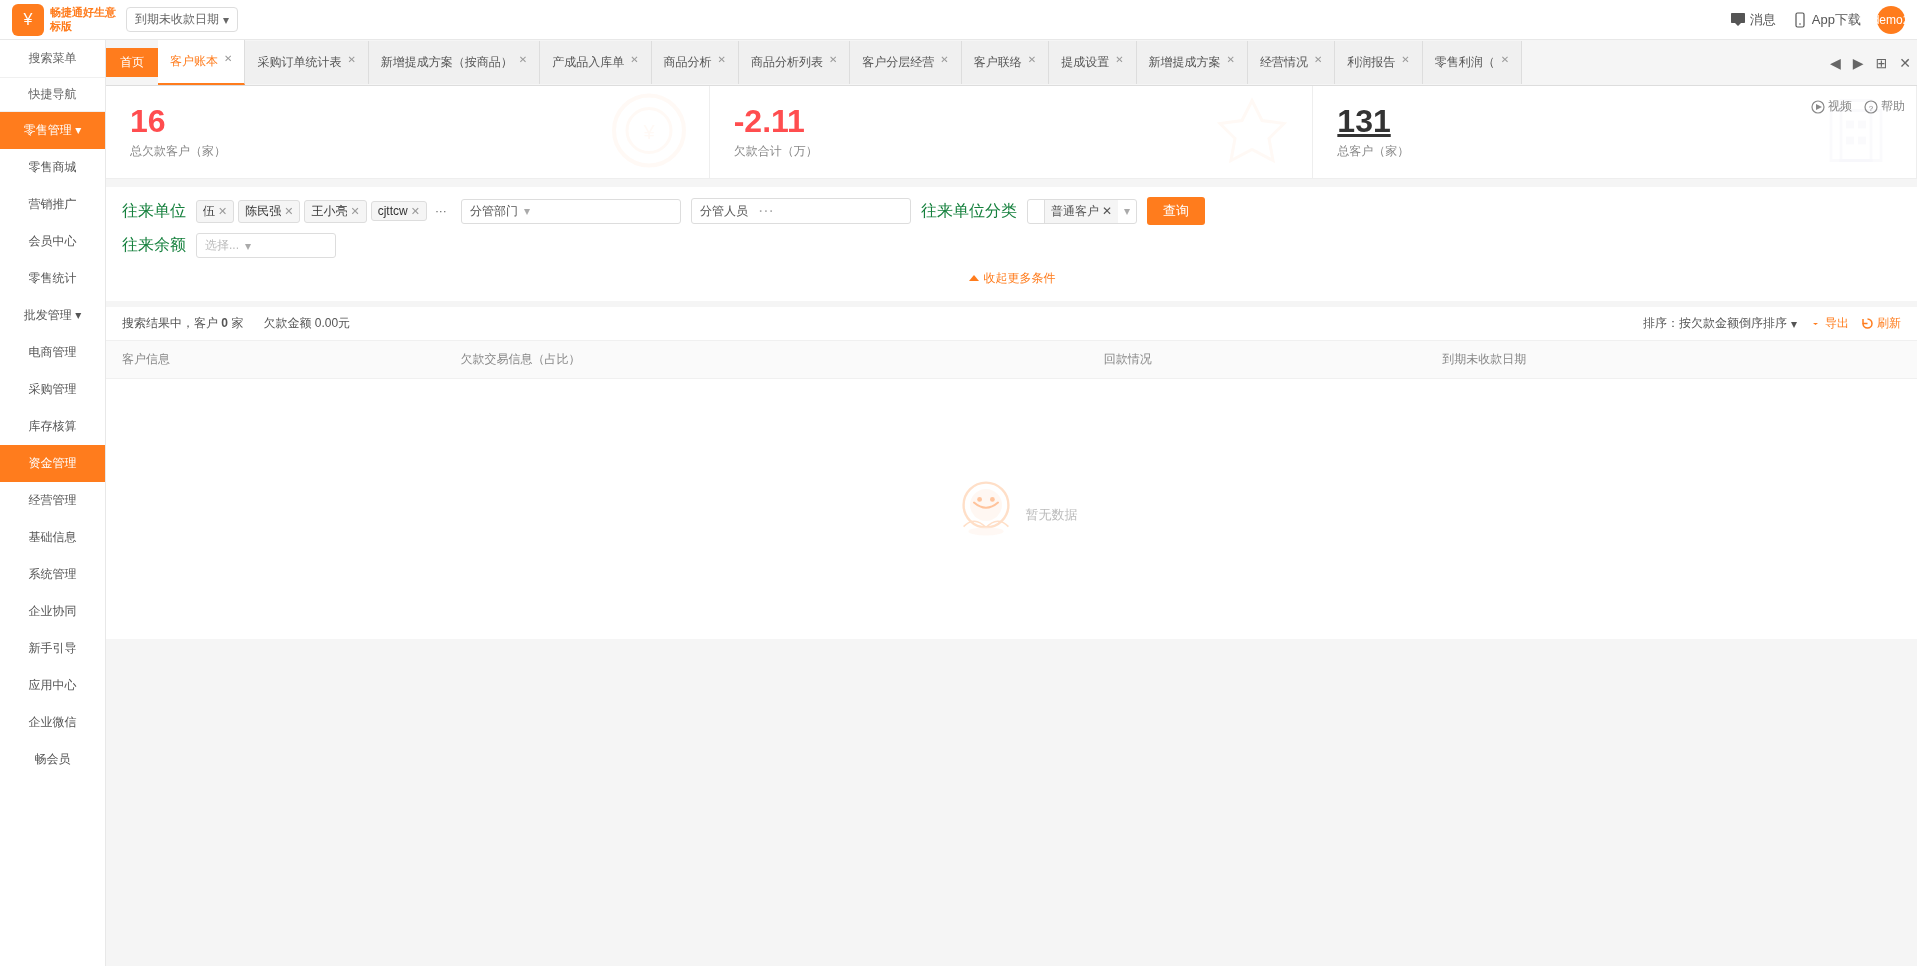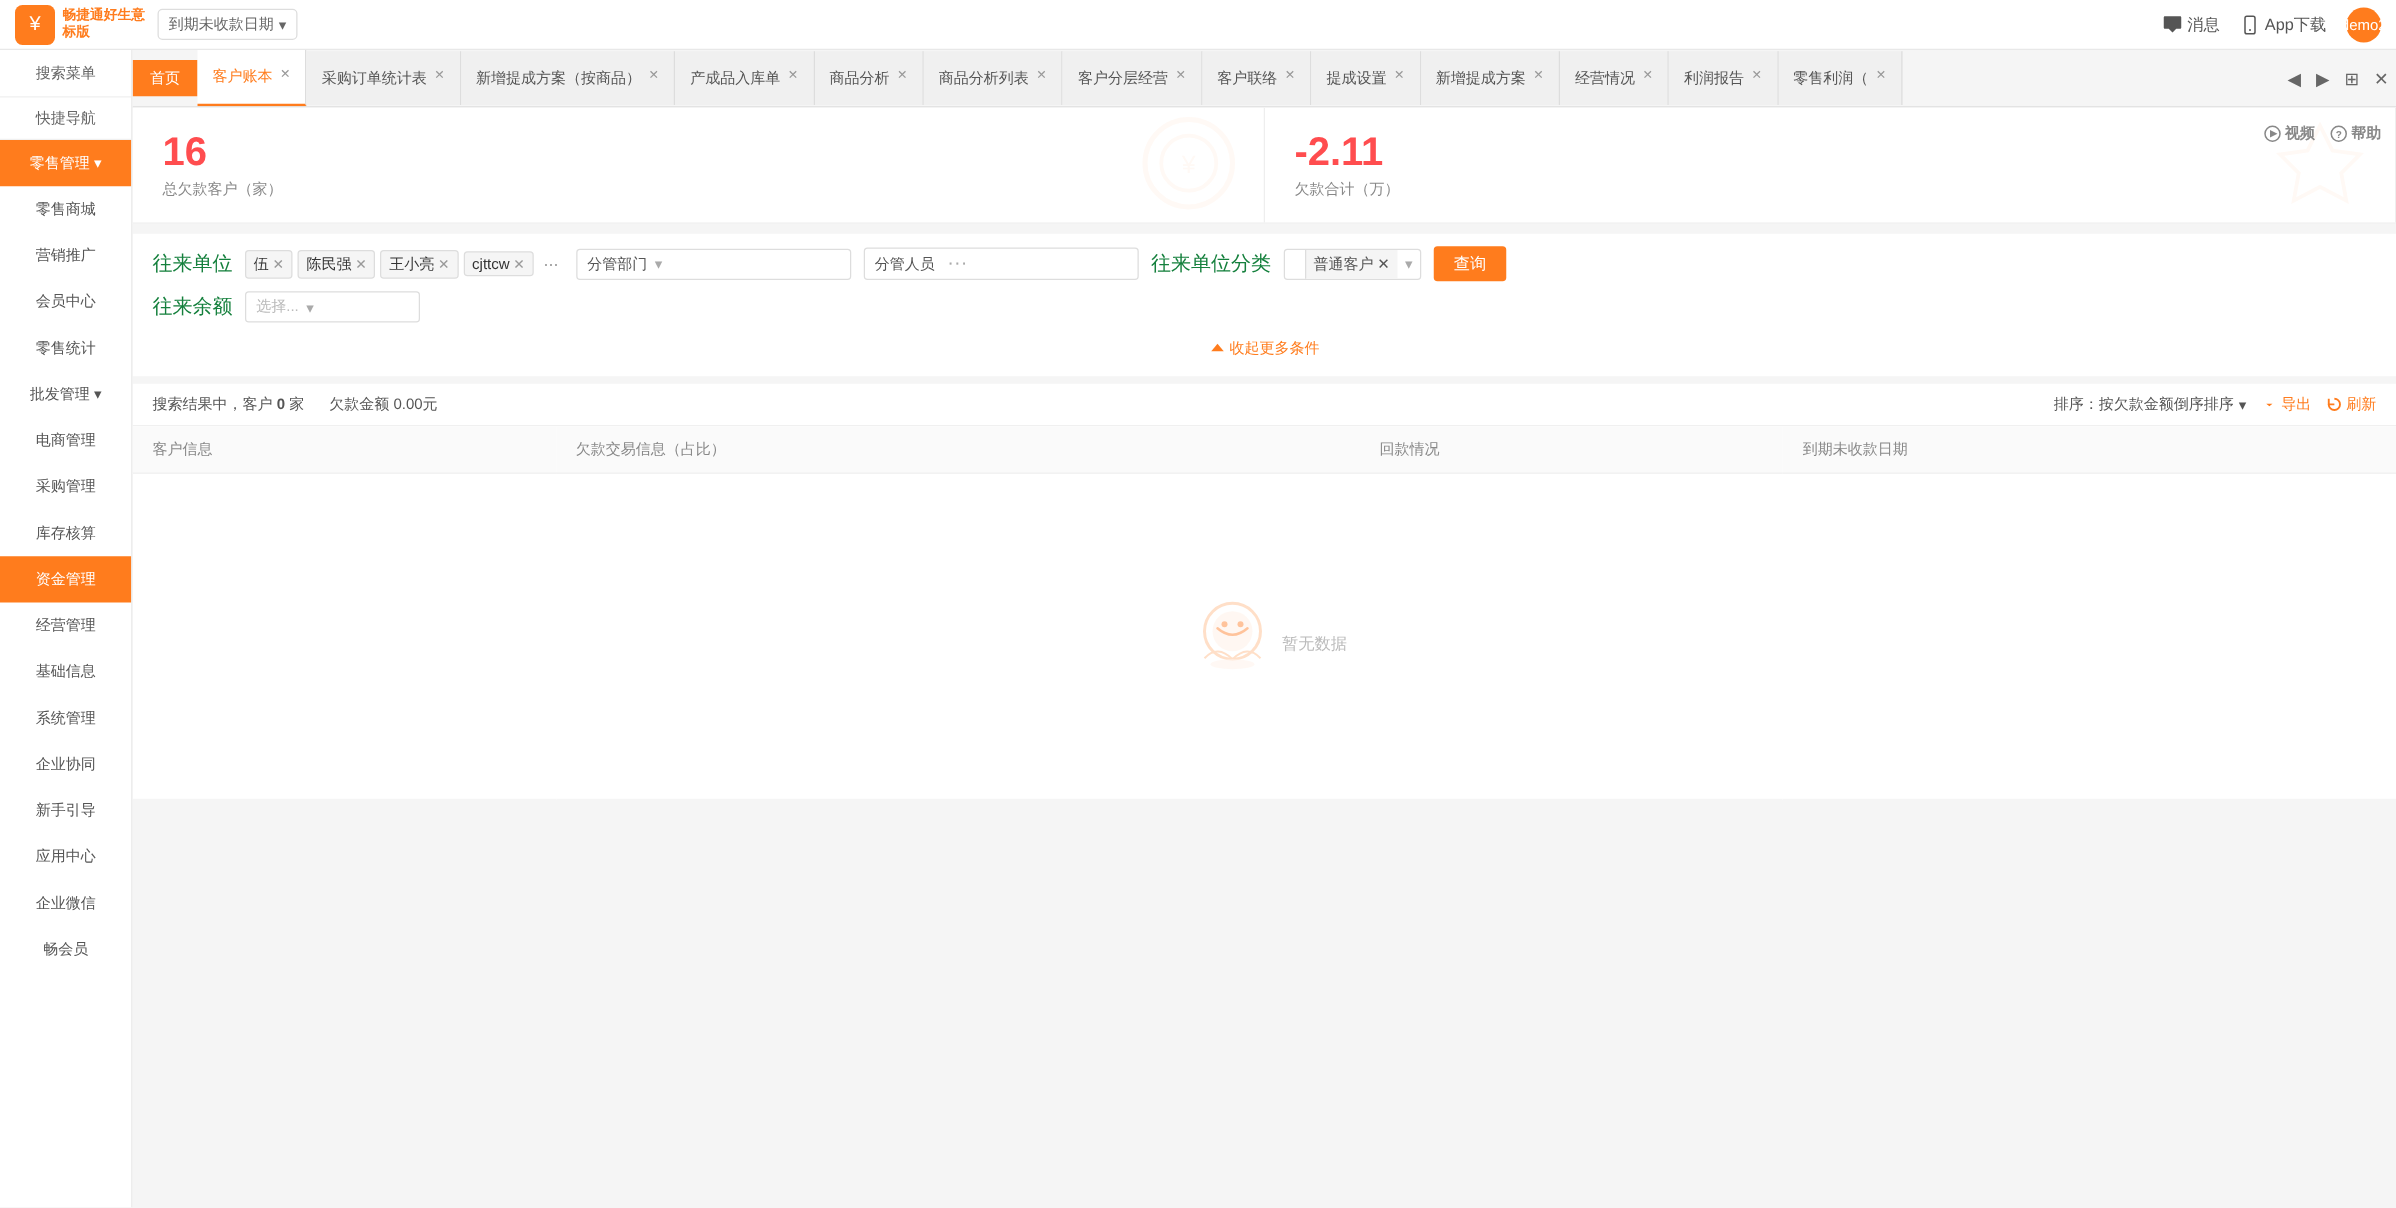--- a/index.html
+++ b/index.html
@@ -40,21 +40,21 @@
     
     .page-content { flex: 1; overflow-y: auto; background: #f5f5f5; }
 
     
     .stats-bar { background: #fff; display: flex; align-items: stretch; margin-bottom: 8px; border-bottom: 1px solid #eee; position: relative; }
     .stat-item { flex: 1; padding: 18px 24px; display: flex; flex-direction: column; align-items: flex-start; border-right: 1px solid #eee; position: relative; }
     .stat-icon { position: absolute; right: 20px; top: 50%; transform: translateY(-50%); opacity: 0.15; }
     .stat-value { font-size: 32px; font-weight: bold; color: #333; line-height: 1.1; }
     .stat-value.red { color: #ff4d4f; }
     .stat-label { font-size: 12px; color: #888; margin-top: 4px; }
-    .video-help { position: absolute; top: 12px; right: 12px; display: flex; align-items: center; gap: 12px; font-size: 12px; color: #888; font-weight: bold; }
+    .video-help { position: absolute; top: 12px; right: 12px; display: flex; align-items: center; gap: 12px; font-size: 12px; color: #888; }
     .video-help span { cursor: pointer; display: flex; align-items: center; gap: 3px; }
 
     
     .filter-area { background: #fff; padding: 10px 16px; margin-bottom: 6px; }
     .filter-row { display: flex; align-items: center; gap: 10px; margin-bottom: 8px; flex-wrap: wrap; }
     .filter-label { color: #15803d; font-size: 16px; white-space: nowrap; }
     .tag-group { display: flex; align-items: center; gap: 4px; flex-wrap: wrap; }
     .filter-tag { display: flex; align-items: center; gap: 3px; background: #f5f5f5; border: 1px solid #ddd; border-radius: 3px; padding: 2px 6px; font-size: 12px; color: #333; }
     .filter-tag .close { color: #999; cursor: pointer; font-size: 11px; }
     .more-tags { color: #666; cursor: pointer; font-size: 12px; padding: 2px 4px; }
@@ -225,20 +225,34 @@
           <div class="stat-label">总欠款客户（家）</div>
         </div>
         <div class="stat-item">
           <div class="stat-icon">
             <svg width="80" height="80" viewBox="0 0 80 80">
                 <polygon points="40,10 50,30 72,33 57,48 61,70 40,59 19,70 23,48 8,33 30,30" fill="none" stroke="#ff7c1d" stroke-width="3" opacity="0.3"></polygon>
               </svg>
           </div>
           <div class="stat-value red">-2.11</div>
           <div class="stat-label">欠款合计（万）</div>
+        </div>
+        <div class="stat-item">
+          <div class="stat-icon">
+            <svg width="80" height="80" viewBox="0 0 80 80">
+                <rect x="15" y="20" width="50" height="50" fill="none" stroke="#aac" stroke-width="3" opacity="0.4"></rect>
+                <rect x="25" y="10" width="30" height="60" fill="none" stroke="#aac" stroke-width="3" opacity="0.4"></rect>
+                <rect x="30" y="30" width="8" height="8" fill="#aac" opacity="0.4"></rect>
+                <rect x="42" y="30" width="8" height="8" fill="#aac" opacity="0.4"></rect>
+                <rect x="30" y="46" width="8" height="8" fill="#aac" opacity="0.4"></rect>
+                <rect x="42" y="46" width="8" height="8" fill="#aac" opacity="0.4"></rect>
+              </svg>
+          </div>
+          <div class="stat-value" style="text-decoration:underline;">131</div>
+          <div class="stat-label">总客户（家）</div>
         </div>
         <div class="video-help">
           <span>
             <svg width="14" height="14" viewBox="0 0 14 14" fill="currentColor">
                 <circle cx="7" cy="7" r="6" fill="none" stroke="#888" stroke-width="1.2"></circle>
                 <polygon points="5,4 11,7 5,10" fill="#888"></polygon>
               </svg>
             <span>视频</span>
           </span>
           <span>

